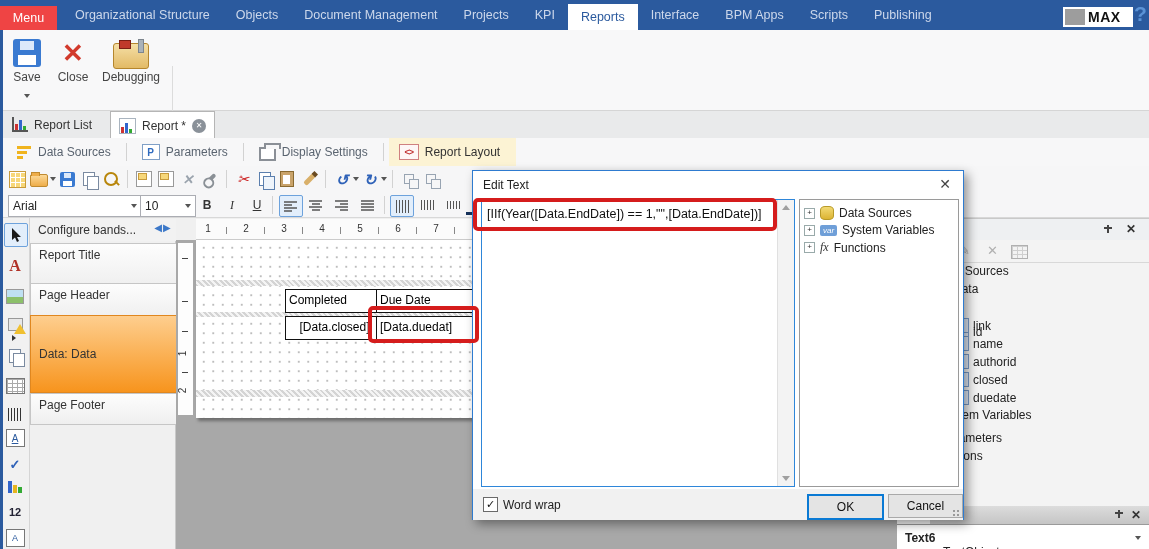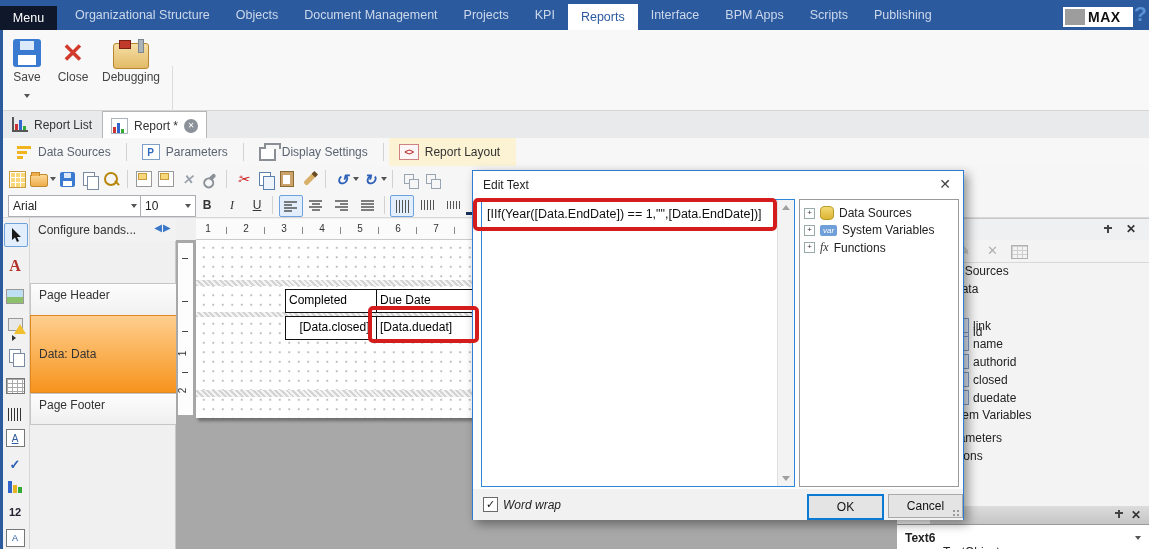--- a/index.html
+++ b/index.html
@@ -3,21 +3,21 @@
 <meta charset="utf-8">
 <style>
   html,body{margin:0;padding:0;background:#888;}
   #root{position:relative;width:1149px;height:549px;background:#f0f0f0;overflow:hidden;
         font-family:"Liberation Sans",sans-serif;font-size:12px;color:#222;}
   .ab{position:absolute;box-sizing:border-box;}
   .dd{width:0;height:0;border-left:3px solid transparent;border-right:3px solid transparent;border-top:4px solid #555;display:inline-block;}
   .sepv{width:1px;height:18px;background:#d2d2d2;margin:0 5px;}
   
   .topbar{left:0;top:0;width:1149px;height:30px;background:#2b5a9e;}
-  .menu-btn{left:0;top:6px;width:57px;height:24px;background:#0f172a;color:#fff;display:flex;align-items:center;justify-content:center;font-size:12.5px;}
+  .menu-btn{left:0;top:6px;width:57px;height:24px;background:#ef4444;color:#fff;display:flex;align-items:center;justify-content:center;font-size:12.5px;}
   .topnav{left:62px;top:0;height:30px;display:flex;align-items:stretch;}
   .topnav-item{display:flex;align-items:center;padding:0 13px;color:#cdd8eb;font-size:12.5px;cursor:default;}
   .topnav-item.active{background:#fff;color:#2b5a9e;margin-top:4px;}
   .logo{left:1063px;top:7px;width:70px;height:20px;background:#fff;display:flex;align-items:center;}
   .logo-sq{width:20px;height:16px;background:#9d9d9d;margin-left:2px;}
   .logo-txt{font-weight:bold;font-size:14px;color:#111;margin-left:3px;letter-spacing:.5px;}
   .help{left:1134px;top:2px;font-size:21px;font-weight:bold;color:#5b93d6;}
   
   .ribbon{left:0;top:30px;width:1149px;height:81px;background:#f8f8f9;border-bottom:1px solid #d5d5d5;}
   .rb-btn{position:absolute;top:6px;width:46px;text-align:center;color:#444;}
@@ -25,21 +25,21 @@
   .i-floppy{width:28px;height:28px;background:#3a7ad1;border-radius:3px;position:relative;}
   .i-floppy::before{content:"";position:absolute;left:7px;top:2px;width:14px;height:9px;background:#dce9fa;}
   .i-floppy::after{content:"";position:absolute;left:5px;bottom:2px;width:18px;height:10px;background:#fff;}
   .i-close{font-size:26px;font-weight:bold;color:#d23a2c;line-height:26px;}
   .i-toolbox{width:34px;height:24px;background:linear-gradient(#f5dfa6,#e2ba66);border:1px solid #b5862d;border-radius:3px;position:relative;margin-top:6px;}
   .i-toolbox::before{content:"";position:absolute;left:5px;top:-4px;width:10px;height:7px;background:#c0392b;border:1px solid #7c1f15;}
   .i-toolbox::after{content:"";position:absolute;right:4px;top:-5px;width:4px;height:12px;background:#aab2ba;border:1px solid #7d858d;}
   
   .tabrow{left:0;top:111px;width:1149px;height:27px;background:#e9eaeb;}
   .tab{position:absolute;top:0;height:27px;display:flex;align-items:center;gap:6px;padding:0 8px;color:#333;}
-  .tab.active{background:#fff;border:1px solid #b5b5b5;border-bottom:none;}
+  .tab.active{background:#fff;border:1px solid #b5b5b5;border-bottom:none;margin-left:8px;}
   .i-bars{width:14px;height:13px;border-left:2px solid #555;border-bottom:2px solid #555;
     background-image:linear-gradient(#c33,#c33),linear-gradient(#36c,#36c),linear-gradient(#3a3,#3a3);
     background-size:3px 6px,3px 10px,3px 4px;background-position:1px bottom,5px bottom,9px bottom;background-repeat:no-repeat;}
   .i-bars.boxed{border:1px solid #a9b4bf;background-color:#fff;width:15px;height:14px;
     background-image:linear-gradient(#c33,#c33),linear-gradient(#36c,#36c),linear-gradient(#3a3,#3a3);}
   .tab-close{width:14px;height:14px;border-radius:50%;background:#8a9199;color:#fff;font-size:8px;display:flex;align-items:center;justify-content:center;}
   
   .subbar{left:0;top:138px;width:1149px;height:28px;background:#f7f7f8;display:flex;align-items:center;}
   .sub-item{display:flex;align-items:center;gap:6px;padding:0 10px;height:28px;color:#5a6470;}
   .sub-item.active{background:#fcf3d4;color:#333;}
@@ -387,20 +387,23 @@
     <div class="ts" style="top:309px;">
         <span class="t-box" style="color:#2b5a9e;font-size:9px;">A</span>
       </div>
   </div>
 
   <div class="bandhdr ab">
       <span>Configure bands...</span>
     </div>
   <div class="splitter ab">◀▶</div>
   <div class="bands ab">
+    <div class="band" style="top:2px;height:38px;">
+        <span>Report Title</span>
+      </div>
     <div class="band" style="top:42px;height:30px;">
         <span>Page Header</span>
       </div>
     <div class="band orange" style="top:74px;height:76px;">
         <span>Data: Data</span>
       </div>
     <div class="band" style="top:152px;height:26px;">
         <span>Page Footer</span>
       </div>
   </div>
@@ -528,21 +531,21 @@
         <span>System Variables</span>
       </div>
       <div class="tnode" style="top:40px;">
         <span class="plus">+</span>
         <i class="i-fx">fx</i>
         <span>Functions</span>
       </div>
     </div>
     <div class="dlg-bottom">
       <span class="cb">✓</span>
-      <span style="position:absolute;left:30px;top:9px;font-style:italic;">Word wrap</span>
+      <span style="position:absolute;left:30px;top:9px;">Word wrap</span>
       <div class="btn ok" style="left:334px;">
           <span>OK</span>
         </div>
       <div class="btn cancel" style="left:415px;">
           <span>Cancel</span>
         </div>
       <i class="grip"></i>
     </div>
   </div>
 

